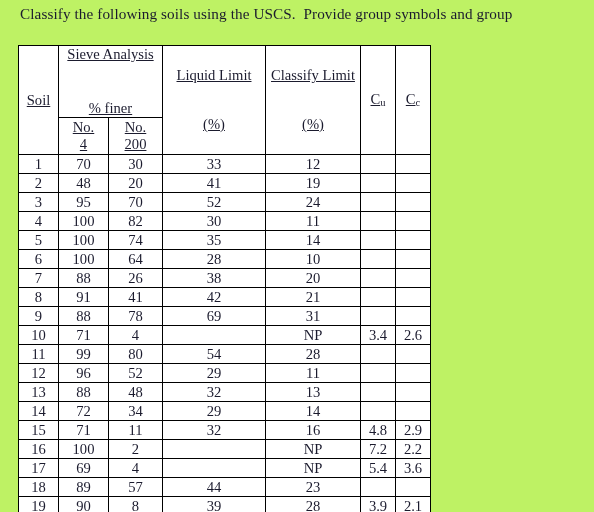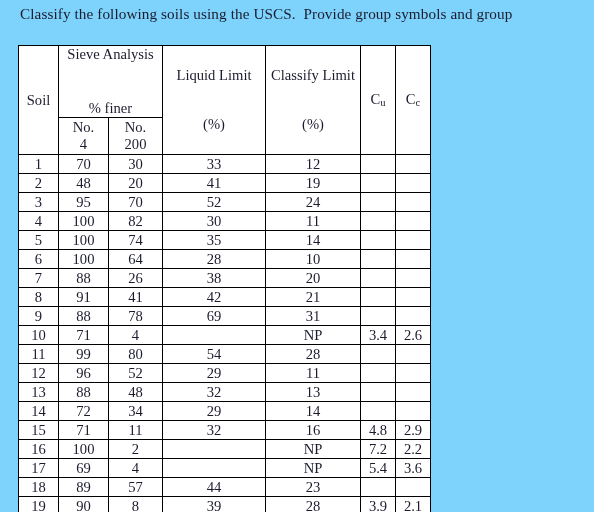--- a/index.html
+++ b/index.html
@@ -11,21 +11,21 @@
     width: 594px;
     height: 512px;
     font-family: "Liberation Serif", "DejaVu Serif", serif;
     color: #1b1b2e;
     overflow: hidden;
   }
   #page {
     position: relative;
     width: 594px;
     height: 512px;
-    background: #7dd3fc;
+    background: #bef264;
   }
   .prompt {
     position: absolute;
     left: 20px;
     top: 4px;
     width: 560px;
     font-size: 15.2px;
     line-height: 20px;
     color: #1b1b2e;
     letter-spacing: 0.1px;
@@ -58,20 +58,21 @@
   col.c-soil   { width: 40px; }
   col.c-no4    { width: 50px; }
   col.c-no200  { width: 54px; }
   col.c-ll     { width: 103px; }
   col.c-pl     { width: 95px; }
   col.c-cu     { width: 35px; }
   col.c-cc     { width: 35px; }
 
   thead th {
     height: 26px;
+    text-decoration: underline;
   }
   th.soil-head, th.ll-head, th.pl-head, th.cu-head, th.cc-head {
     vertical-align: top;
     padding-top: 3px;
     margin-left: 28px;
   }
   th.sieve-head {
     vertical-align: top;
     padding-top: 3px;
     height: 34px;

